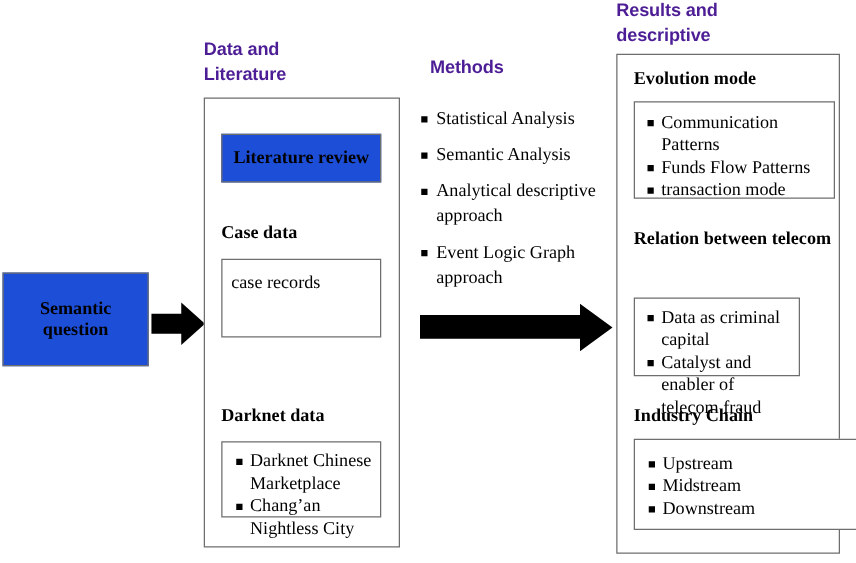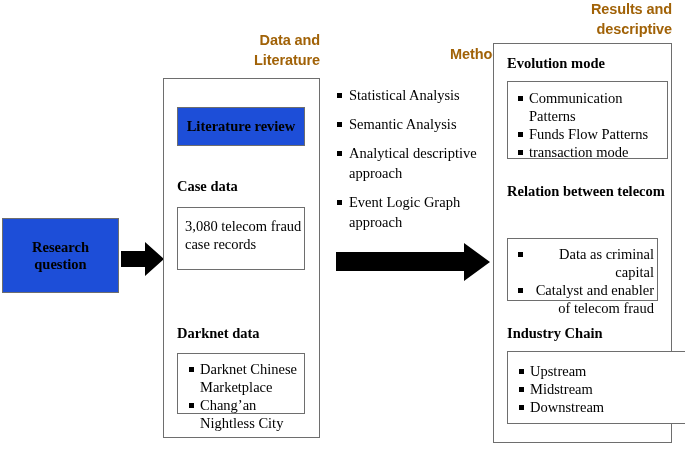--- a/index.html
+++ b/index.html
@@ -17,22 +17,22 @@
   }
 
   
   .abs { position: absolute; }
 
   .col-heading {
     font-family: "Liberation Sans", sans-serif;
     font-weight: bold;
     font-size: 14.5px;
     line-height: 20px;
-    text-align: right;
-    color: #a16207;
+    text-align: left;
+    color: #4c1d95;
     letter-spacing: -0.1px;
   }
 
   .outer-box {
     border: 1.5px solid #6e6e6e;
     box-sizing: border-box;
     background: #ffffff;
   }
 
   .inner-box {
@@ -101,21 +101,21 @@
   ul.methods li::before { top: 8px; }
 
   
   .arrow-shape { display: block; }
 </style>
 </head>
 <body>
 
 <div class="abs plain-box" style="left:2px; top:218px; width:117px; height:75px;">
   <div style="text-align:center;">
-    <div class="box-title">Research</div>
+    <div class="box-title">Semantic</div>
     <div class="box-title">question</div>
   </div>
 </div>
 
 <div class="abs" style="left:121px; top:241px; width:44px; height:36px;">
   <svg class="arrow-shape" width="44" height="36" viewBox="0 0 44 36">
     <polygon points="0,10 24,10 24,1 43,18 24,35 24,26 0,26" fill="#000000"></polygon>
   </svg>
 </div>
 
@@ -127,21 +127,20 @@
 <div class="abs outer-box" style="left:163px; top:78px; width:157px; height:360px;"></div>
 
 <div class="abs plain-box" style="left:177px; top:107px; width:128px; height:39px;">
   <span class="box-title">Literature review</span>
 </div>
 
 <div class="abs section-title" style="left:177px; top:178px;">Case data</div>
 
 <div class="abs inner-box" style="left:177px; top:207px; width:128px; height:63px;">
   <div style="padding:9px 0 0 7px;">
-    <div class="body-text">3,080 telecom fraud</div>
     <div class="body-text">case records</div>
   </div>
 </div>
 
 <div class="abs section-title" style="left:177px; top:325px;">Darknet data</div>
 
 <div class="abs inner-box" style="left:177px; top:353px; width:128px; height:61px;">
   <ul class="bullets" style="padding:6px 4px 0 10px;">
     <li>Darknet Chinese Marketplace</li>
     <li>Chang’an Nightless City</li>
@@ -179,21 +178,21 @@
     <li>Communication Patterns</li>
     <li>Funds Flow Patterns</li>
     <li>transaction mode</li>
   </ul>
 </div>
 
 <div class="abs section-title" style="left:507px; top:183px; width:163px;">
   <div>Relation between telecom</div>
 </div>
 
-<div class="abs inner-box" style="left:507px; top:238px; width:151px; height:63px;text-align:right;">
+<div class="abs inner-box" style="left:507px; top:238px; width:133px; height:63px;">
   <ul class="bullets" style="padding:6px 3px 0 9px;">
     <li>Data as criminal capital</li>
     <li>Catalyst and enabler of telecom fraud</li>
   </ul>
 </div>
 
 <div class="abs section-title" style="left:507px; top:325px;">Industry Chain</div>
 
 <div class="abs inner-box" style="left:507px; top:351px; width:183px; height:73px;">
   <ul class="bullets" style="padding:10px 4px 0 10px;">

